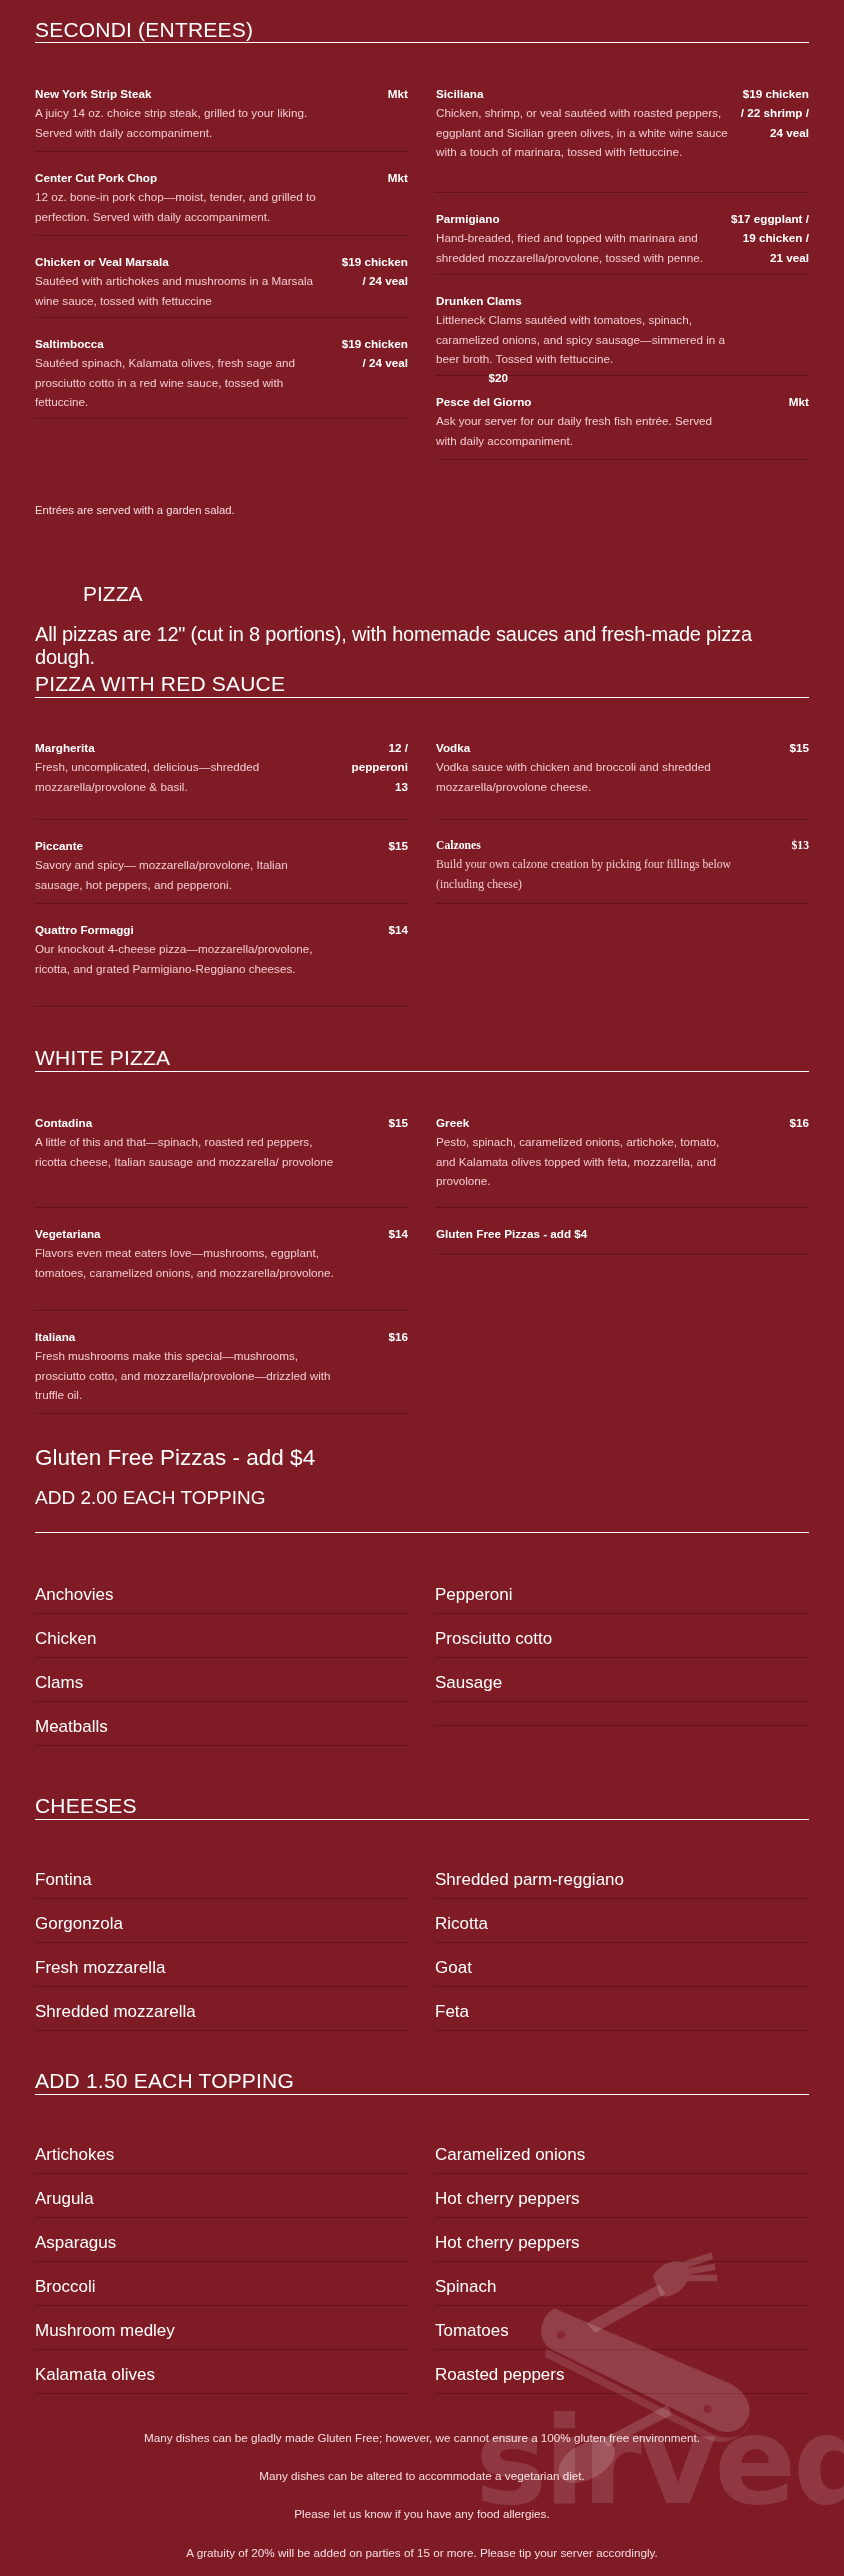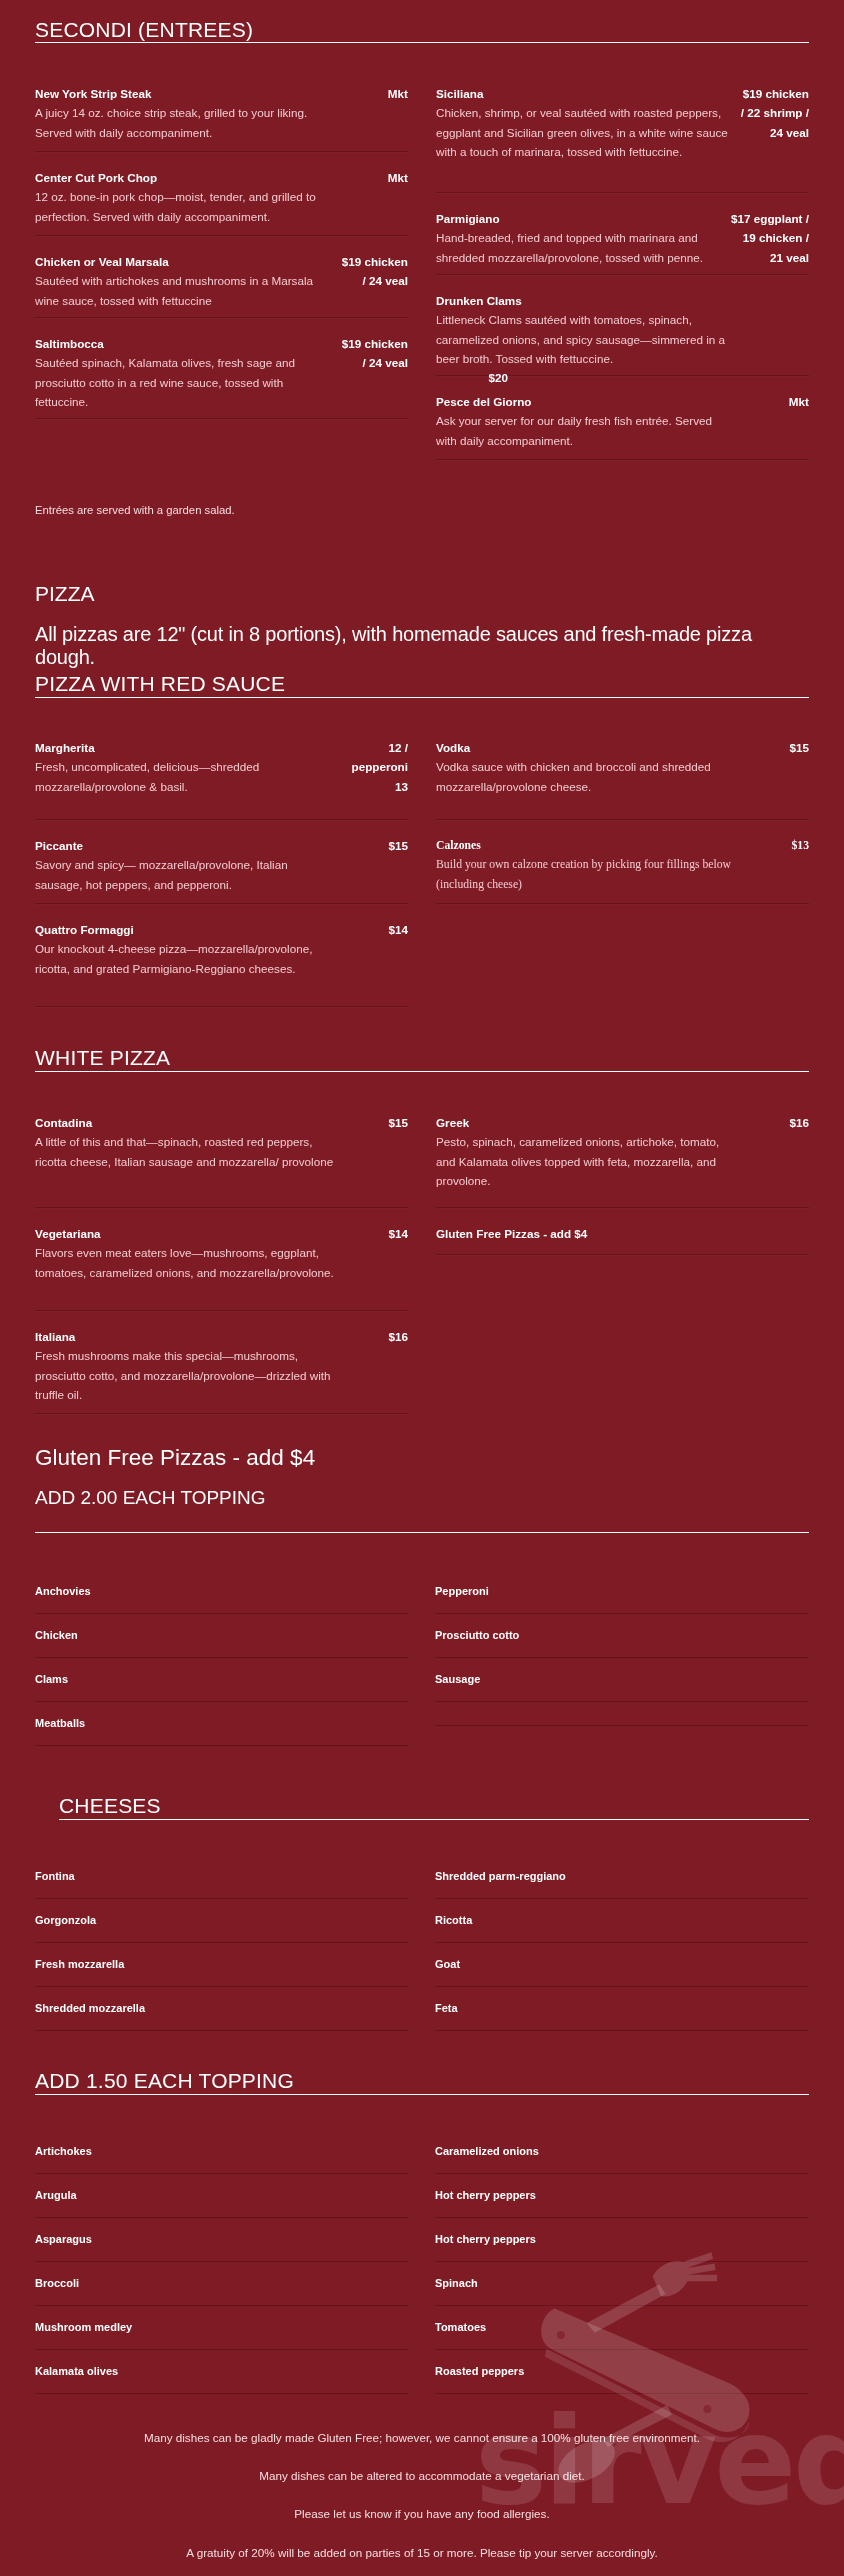--- a/index.html
+++ b/index.html
@@ -55,35 +55,36 @@
       text-align: right;
       width: 72px;
     }
     .note {
       font-size: 11.3px;
       color: #f6dde0;
     }
     .pizza-title {
       font-size: 21px;
       font-weight: 400;
+      margin-left: 48px;
     }
     .pizza-sub {
       font-size: 20px;
       font-weight: 400;
       letter-spacing: -0.2px;
     }
     .gf-title { font-size: 22.5px; font-weight: 400; }
     .gf-sub { font-size: 19px; font-weight: 400; }
     .plain-rule { border-bottom: 1.6px solid #ffffff; }
 
     .topping {
       height: 44px;
       padding-top: 14.5px;
-      font-size: 11px;
-      font-weight: 700;
+      font-size: 17px;
+      font-weight: 400;
       color: #ffffff;
       border-bottom: 0.8px solid rgba(60, 0, 10, 0.35);
     }
 
     .footer-line {
       text-align: center;
       font-size: 11.7px;
       color: #f6dde0;
       line-height: 16px;
     }
@@ -293,21 +294,21 @@
       <div class="topping">Meatballs</div>
     </div>
     <div class="col" style="width:374px;">
       <div class="topping">Pepperoni</div>
       <div class="topping">Prosciutto cotto</div>
       <div class="topping">Sausage</div>
       <div class="topping" style="height:24px;padding:0;"></div>
     </div>
   </div>
 
-  <div class="abs" style="top:1794px;margin-left:24px;">
+  <div class="abs" style="top:1794px;">
     <h2 class="sec-heading">CHEESES</h2>
   </div>
 
   <div class="abs two-col" style="top:1855px;">
     <div class="col" style="width:374px;">
       <div class="topping">Fontina</div>
       <div class="topping">Gorgonzola</div>
       <div class="topping">Fresh mozzarella</div>
       <div class="topping">Shredded mozzarella</div>
     </div>

